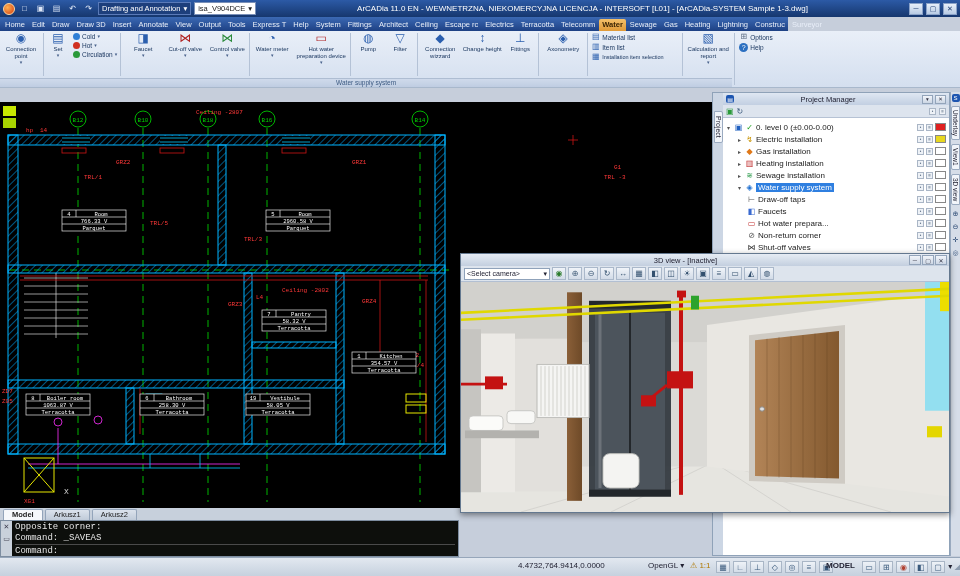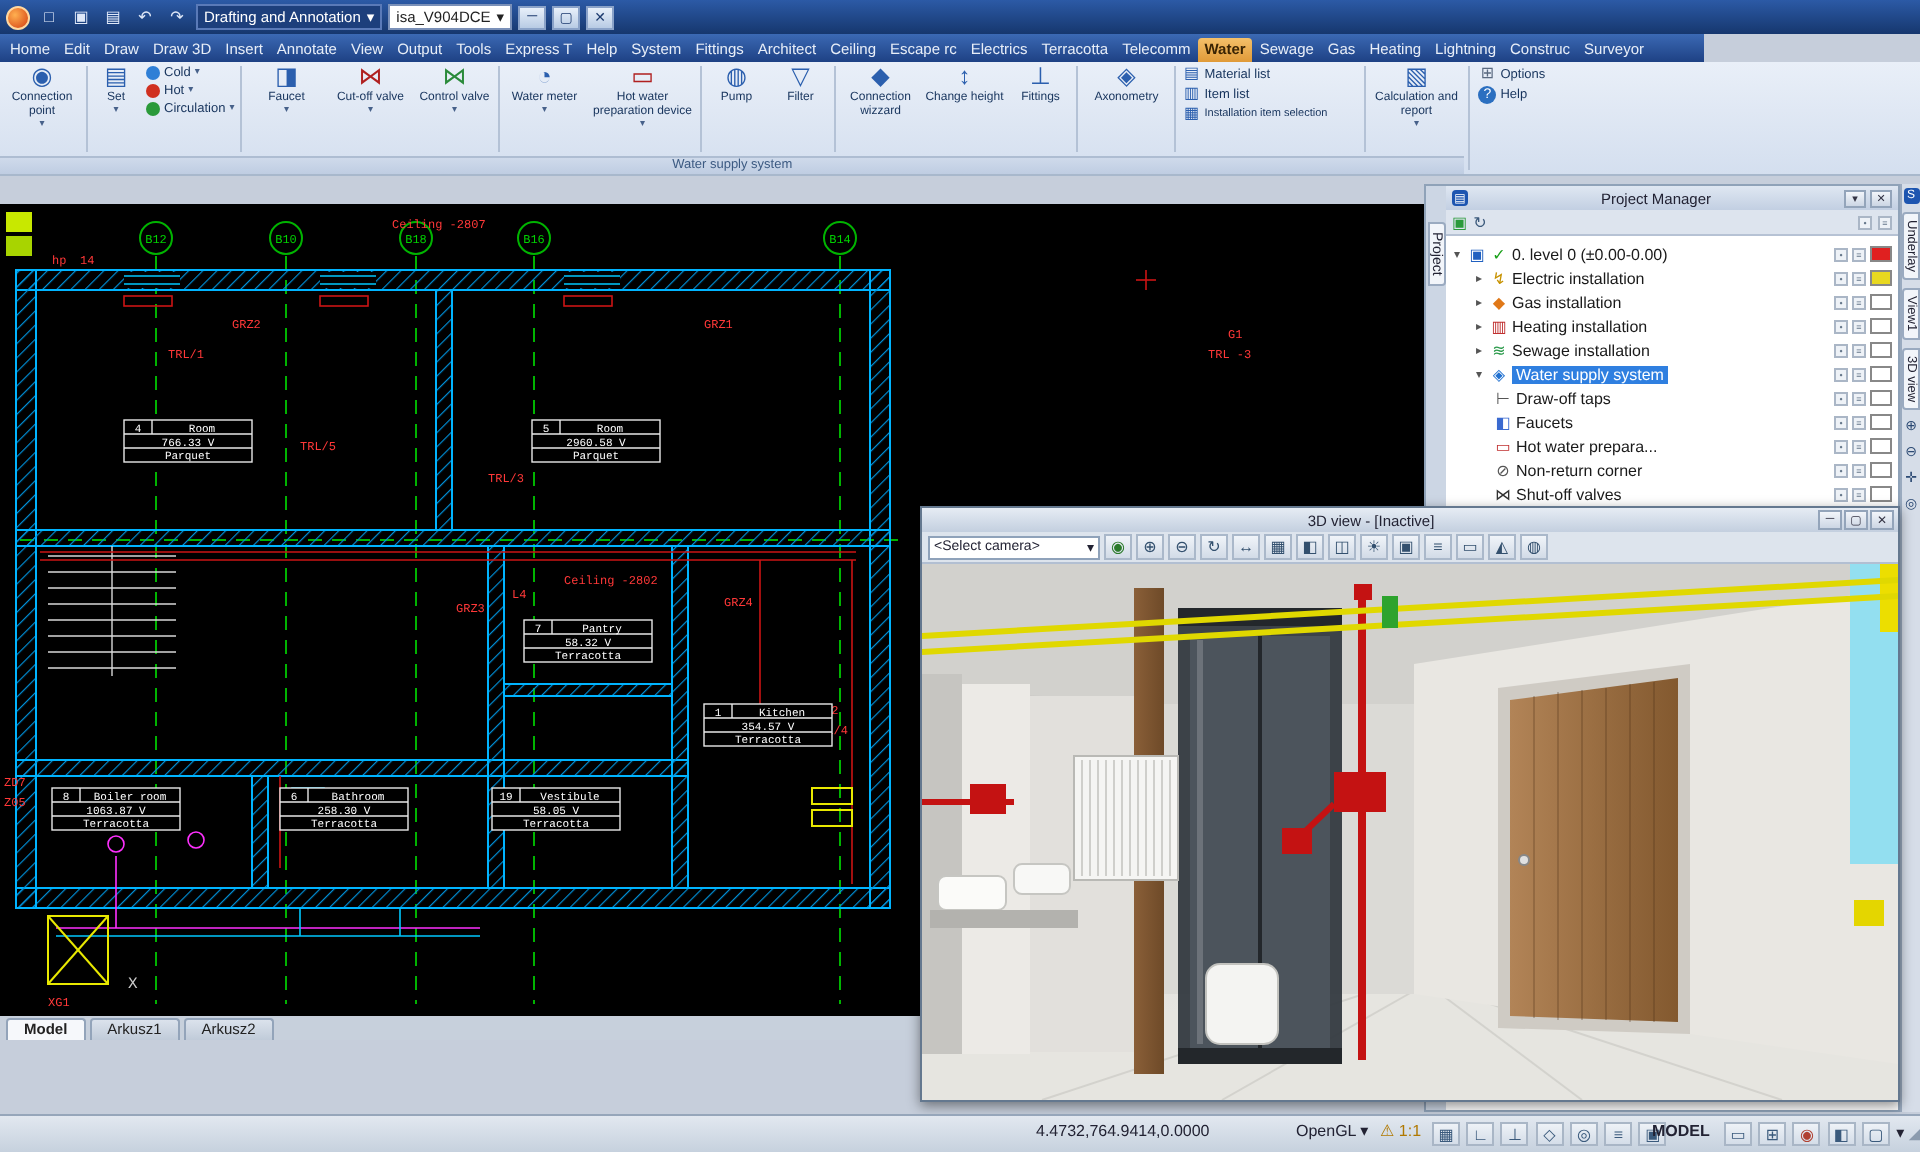--- a/index.html
+++ b/index.html
@@ -9,21 +9,21 @@
 .abs{position:absolute}
 
 #titlebar{left:0;top:0;width:960px;height:17px;background:linear-gradient(#2c5aa6,#16376e);display:flex;align-items:center;gap:3px;padding:0 3px;color:#fff;z-index:5}
 .logo{width:12px;height:12px;border-radius:50%;background:radial-gradient(circle at 35% 35%,#ffb050,#d43c10);border:1px solid #ffd8a0;flex:none}
 .qicon{width:13px;height:12px;display:flex;align-items:center;justify-content:center;font-size:8px;color:#dfe8f8;flex:none}
 .combo{background:#1d3f7c;border:1px solid #5a7ab8;height:13px;display:flex;align-items:center;padding:0 3px;font-size:7.5px;gap:3px;flex:none;white-space:nowrap}
 .searchbox{background:#fff;color:#222;border:1px solid #7a90b8;height:13px;display:flex;align-items:center;padding:0 3px;font-size:7.5px;gap:3px;flex:none;white-space:nowrap}
 #wtitle{flex:1;text-align:center;font-size:8px;white-space:nowrap;overflow:hidden}
 .winbtn{width:14px;height:12px;background:linear-gradient(#e8f0fa,#b8cbe4);border:1px solid #8aa2c8;color:#1c3a6e;font-size:7px;display:flex;align-items:center;justify-content:center;flex:none}
 
-#rtabs{left:0;top:17px;width:852px;height:14px;background:linear-gradient(#3b69b4,#1e4184);display:flex;align-items:flex-end;padding:0 2px;gap:1px;z-index:5}
+#rtabs{left:0;top:17px;width:788px;height:14px;background:linear-gradient(#3b69b4,#1e4184);display:flex;align-items:flex-end;padding:0 2px;gap:1px;z-index:5}
 .rtab{color:#e8eef8;font-size:7.5px;padding:1px 3px 2px;white-space:nowrap}
 .rtab.active{background:linear-gradient(#f4c06a,#e09a38);color:#3a2404;border-radius:2px 2px 0 0;font-weight:bold}
 
 #ribbon{left:0;top:31px;width:960px;height:57px;background:linear-gradient(#e9eff8,#d4dfef);border-bottom:1px solid #a8b8cc;display:flex;z-index:5}
 #rleft{display:flex;flex-direction:column}
 #rgroups{display:flex;align-items:stretch;height:48px}
 .rdiv{width:1px;background:#b4c2d6;margin:2px 1px}
 .rbtn{display:flex;flex-direction:column;align-items:center;justify-content:flex-start;width:42px;padding:1px 1px;font-size:6px;color:#16335c;text-align:center}
 .rbtn .ric{font-size:12px;line-height:13px;height:14px}
 .rlbl{line-height:1.15}
@@ -57,21 +57,21 @@
 .tsel{background:#2f7fe0;color:#fff;padding:0 2px;flex:none}
 .mini{width:7px;height:7px;border:1px solid #aab6c6;background:#eef2f7;font-size:4.5px;color:#67788c;display:flex;align-items:center;justify-content:center;flex:none}
 .swatch{width:11px;height:8px;border:1px solid #888;flex:none}
 .ind{width:9px;flex:none}
 
 #rstrip{left:950px;top:92px;width:10px;height:464px;background:#d6dde8;border-left:1px solid #9aaabf;display:flex;flex-direction:column;align-items:center;gap:4px;padding-top:2px;z-index:2}
 #rstrip .vtab{font-size:6.5px;padding:3px 0;border-radius:2px 0 0 2px}
 .slogo{width:8px;height:8px;background:#1d55b0;border-radius:2px;color:#fff;font-size:6px;display:flex;align-items:center;justify-content:center}
 .sic{font-size:7px;color:#2c4a74;line-height:9px}
 
-#v3d{left:460px;top:253px;width:490px;height:298px;background:#dbe2ec;border:1px solid #64788f;box-shadow:0 2px 6px rgba(0,0,0,.45);display:flex;flex-direction:column;z-index:3}
+#v3d{left:460px;top:253px;width:490px;height:260px;background:#dbe2ec;border:1px solid #64788f;box-shadow:0 2px 6px rgba(0,0,0,.45);display:flex;flex-direction:column;z-index:3}
 #v3dhead{height:12px;background:linear-gradient(#e6ecf4,#c3cfdf);display:flex;align-items:center;padding:0 2px;font-size:7.5px;color:#223;flex:none}
 #v3dtitle{flex:1;text-align:center}
 .v3dbtn{width:12px;height:10px;background:linear-gradient(#f2f5fa,#ccd6e4);border:1px solid #93a4ba;font-size:6px;display:flex;align-items:center;justify-content:center;margin-left:1px;color:#334;flex:none}
 #v3dtools{height:16px;background:#dde4ed;border-bottom:1px solid #b2bfd2;display:flex;align-items:center;gap:2px;padding:0 3px;flex:none}
 #camsel{width:86px;height:12px;background:#fff;border:1px solid #8fa2ba;font-size:7px;display:flex;align-items:center;padding:0 2px;color:#223;flex:none}
 #camsel .cv{flex:1;white-space:nowrap;overflow:hidden}
 .t3{width:14px;height:13px;background:linear-gradient(#f0f4f9,#d2dbe7);border:1px solid #aab8ca;display:flex;align-items:center;justify-content:center;font-size:8px;color:#33506e;flex:none}
 #scene{flex:1;display:block}
 
 #ltabs{left:0;top:508px;width:459px;height:12px;background:#c7d0dc;display:flex;align-items:flex-end;padding-left:3px;gap:2px;z-index:2}
@@ -102,20 +102,21 @@
     <span class="qicon">↶</span>
     <span class="qicon">↷</span>
     <span class="combo">
       <span>Drafting and Annotation</span>
       <span>▾</span>
     </span>
     <span class="searchbox">
       <span>isa_V904DCE</span>
       <span>▾</span>
     </span>
+    <span id="wtitle">ArCADia 11.0 EN - WEWNETRZNA, NIEKOMERCYJNA LICENCJA - INTERSOFT [L01] - [ArCADia-SYSTEM Sample 1-3.dwg]</span>
     <span class="winbtn">─</span>
     <span class="winbtn">▢</span>
     <span class="winbtn">✕</span>
   </div>
 
   <div id="rtabs" class="abs">
     <span class="rtab">Home</span>
     <span class="rtab">Edit</span>
     <span class="rtab">Draw</span>
     <span class="rtab">Draw 3D</span>
@@ -734,20 +735,32 @@
       <rect x="142" y="200" width="36" height="40" rx="7" fill="#f4f4f2" stroke="#c2c2be"></rect>
     </svg>
   </div>
 
   <div id="ltabs" class="abs">
     <span class="ltab active">Model</span>
     <span class="ltab">Arkusz1</span>
     <span class="ltab">Arkusz2</span>
   </div>
 
+  <div id="cmd" class="abs">
+    <div id="cmdgut">
+      <span>✕</span>
+      <span>▭</span>
+    </div>
+    <div id="cmdtxt">
+      <span>Opposite corner:</span>
+      <span>Command: _SAVEAS</span>
+      <span class="sep"></span>
+      <span>Command:</span>
+    </div>
+  </div>
 
   <div id="status" class="abs">
     <span class="s" style="left:518px">4.4732,764.9414,0.0000</span>
     <span class="s" style="left:648px"><span>OpenGL</span> ▾</span>
     <span class="s warn" style="left:690px">⚠ <span>1:1</span></span>
     <span class="s" style="left:716px">
       <span class="sico">▦</span>
       <span class="sico">∟</span>
       <span class="sico">⊥</span>
       <span class="sico">◇</span>

